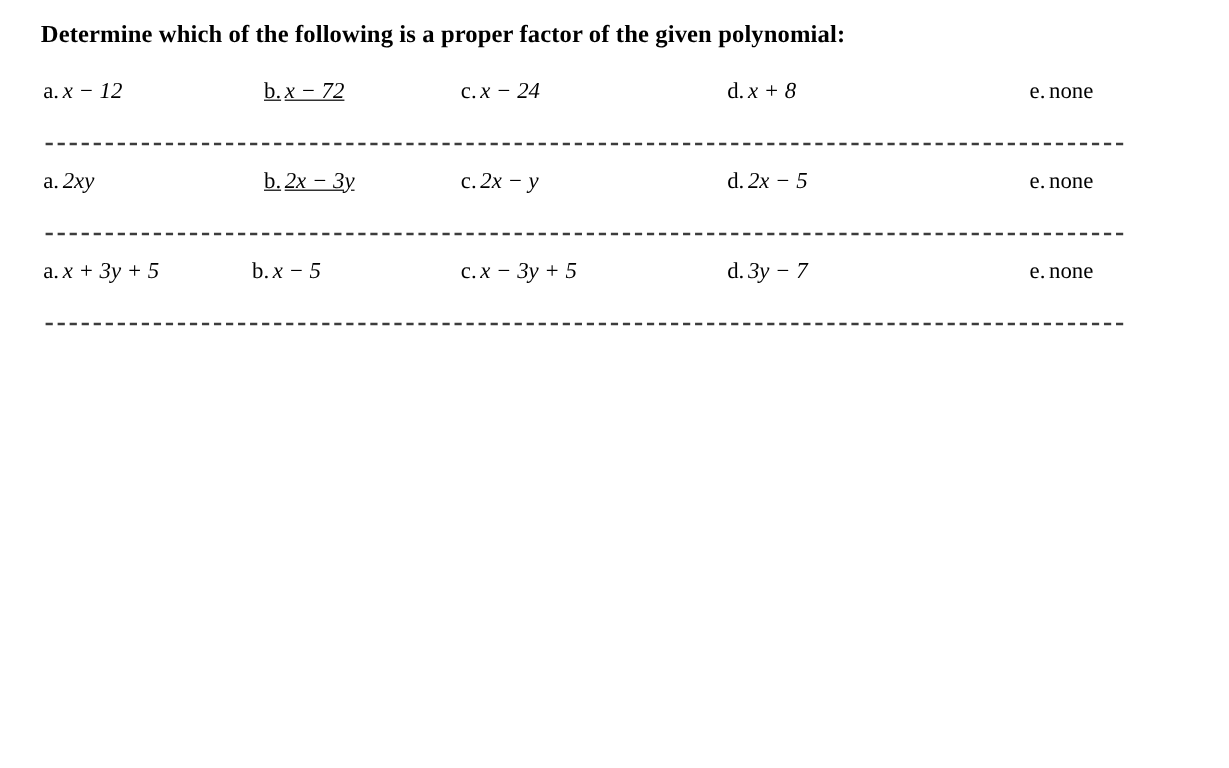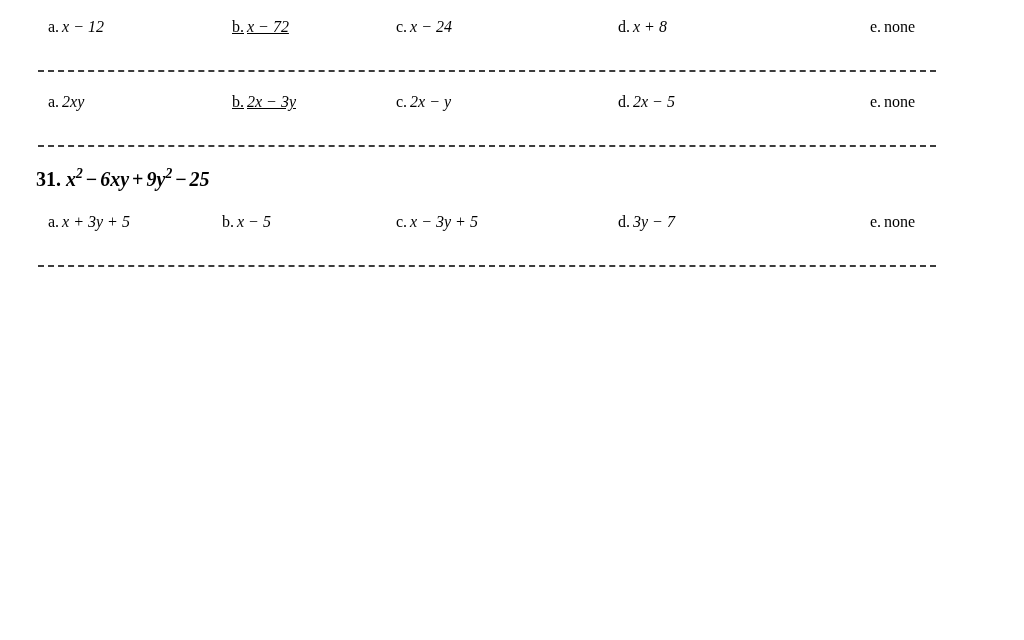--- a/index.html
+++ b/index.html
@@ -52,22 +52,22 @@
     padding: 0 3px;
   }
   sup {
     font-size: 0.68em;
     vertical-align: super;
     line-height: 0;
   }
   .choices {
     position: relative;
     height: 30px;
-    margin: 0 0 0 14px;
-    font-size: 16px;
+    margin: 0 0 0 2px;
+    font-size: 19px;
     line-height: 1.1;
   }
   .choice {
     position: absolute;
     top: 0;
     white-space: nowrap;
   }
   .choice .lbl {
     font-style: normal;
     padding-right: 3px;
@@ -83,20 +83,21 @@
   .sp-2 { left: 348px; }
   .sp-3 { left: 570px; }
   .sp-4 { left: 822px; }
   .nospace { letter-spacing: 0; }
 </style>
 </head>
 <body>
 
 <div class="page">
 
+  <p class="instruction">Determine which of the following is a proper factor of the given polynomial:</p>
 
   <div class="problem">
     <div class="choices">
       <span class="choice sp-0">
         <span class="lbl">a.</span><span class="math">x − 12</span>
       </span>
       <span class="choice sp-1">
         <span class="lbl">b.</span><span class="math">x − 72</span>
       </span>
       <span class="choice sp-2">
@@ -127,26 +128,20 @@
         <span class="lbl">d.</span><span class="math">2x − 5</span>
       </span>
       <span class="choice sp-4">
         <span class="lbl">e.</span><span>none</span>
       </span>
     </div>
     <div class="divider"></div>
   </div>
 
   <div class="problem">
-    <div class="stem">
-      <span class="num">31.</span>
-      <span class="math">
-        <span>x</span><sup>2</sup><span class="op">−</span><span class="nospace">6</span><span>xy</span><span class="op">+</span><span class="nospace">9</span><span>y</span><sup>2</sup><span class="op">−</span><span class="nospace">25</span>
-      </span>
-    </div>
     <div class="choices">
       <span class="choice sp-0">
         <span class="lbl">a.</span><span class="math">x + 3y + 5</span>
       </span>
       <span class="choice" style="left:174px;">
         <span class="lbl">b.</span><span class="math">x − 5</span>
       </span>
       <span class="choice sp-2">
         <span class="lbl">c.</span><span class="math">x − 3y + 5</span>
       </span>

